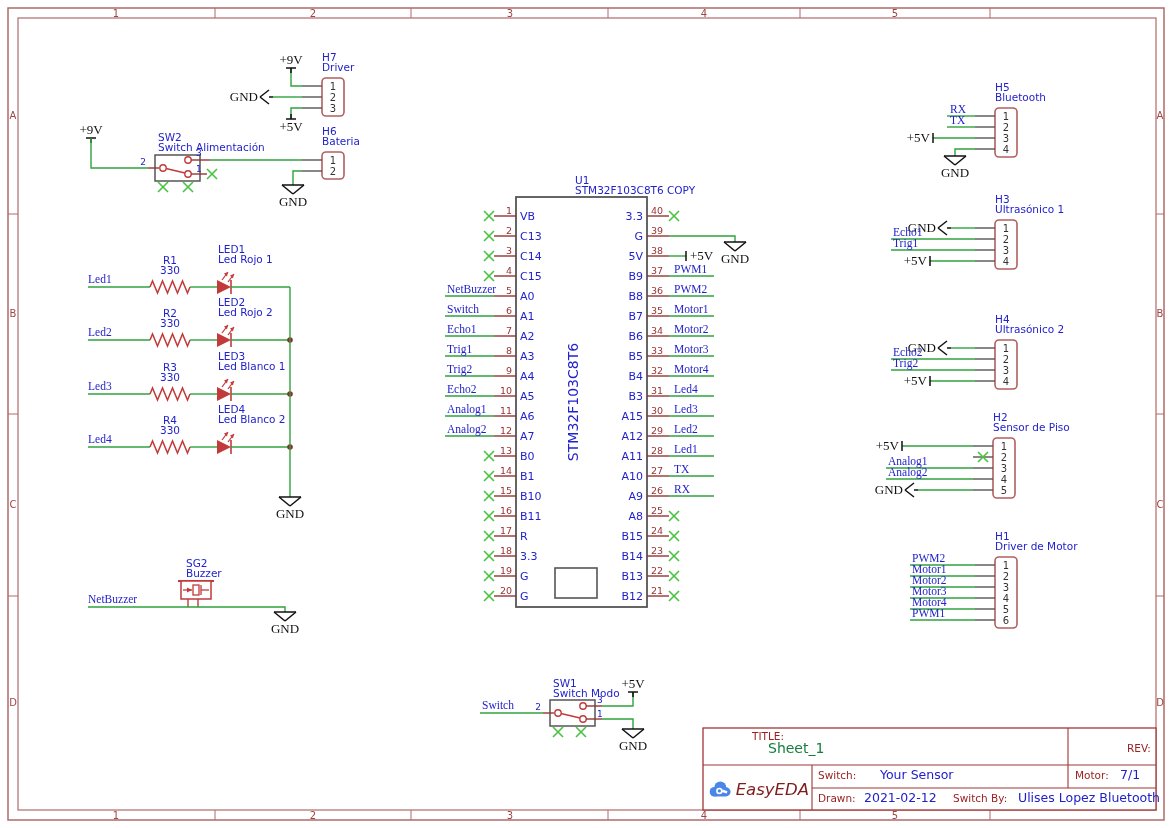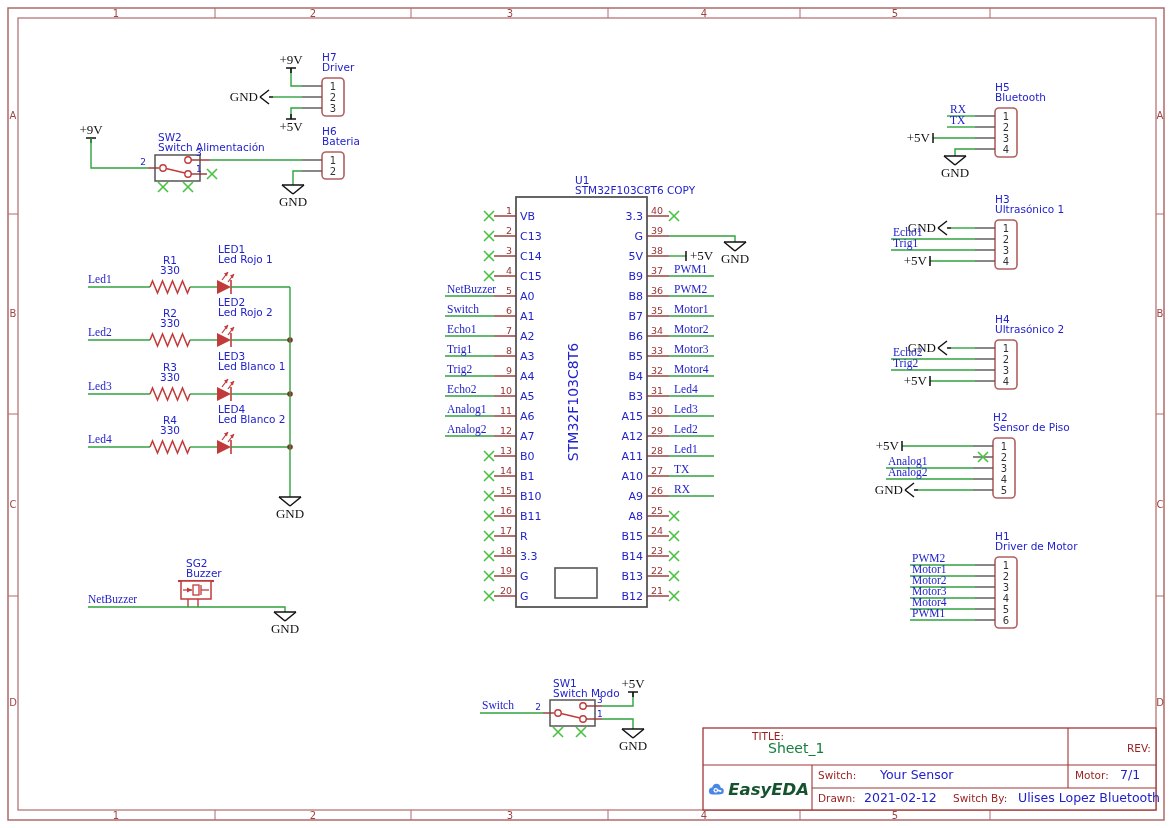--- a/index.html
+++ b/index.html
@@ -16,21 +16,21 @@
   .t-swn{font-family:"DejaVu Sans",sans-serif;font-size:9px;fill:#2222cc}
   .t-cnum{font-family:"DejaVu Sans",sans-serif;font-size:10px;fill:#333}
   .t-frame{font-family:"DejaVu Sans",sans-serif;font-size:10px;fill:#a04545}
   
   .tb{position:absolute;white-space:nowrap}
   .tb-label{color:#992222;font-size:10.5px}
   .tb-value{color:#2020cc;font-size:12.5px}
   .tb-title{color:#15803d;font-size:14px}
   .logo-box{position:absolute;left:707px;top:772px;width:102px;height:34px;
             display:flex;align-items:center;justify-content:center;gap:3px}
-  .logo-text{color:#14532d;font-size:16.5px;font-weight:bold;font-style:italic;
+  .logo-text{color:#7f1d1d;font-size:16.5px;font-weight:normal;font-style:italic;
              font-family:"DejaVu Sans",sans-serif;letter-spacing:0px}
 </style>
 </head>
 <body>
 
 <div class="sheet">
   <svg id="art" width="1173" height="828">
       <g>
         <rect x="8" y="8" width="1156" height="812" fill="none" stroke="#b06a6a" stroke-width="1.5"></rect>
         <rect x="18" y="18" width="1138" height="792" fill="none" stroke="#b06a6a" stroke-width="1.2"></rect>

